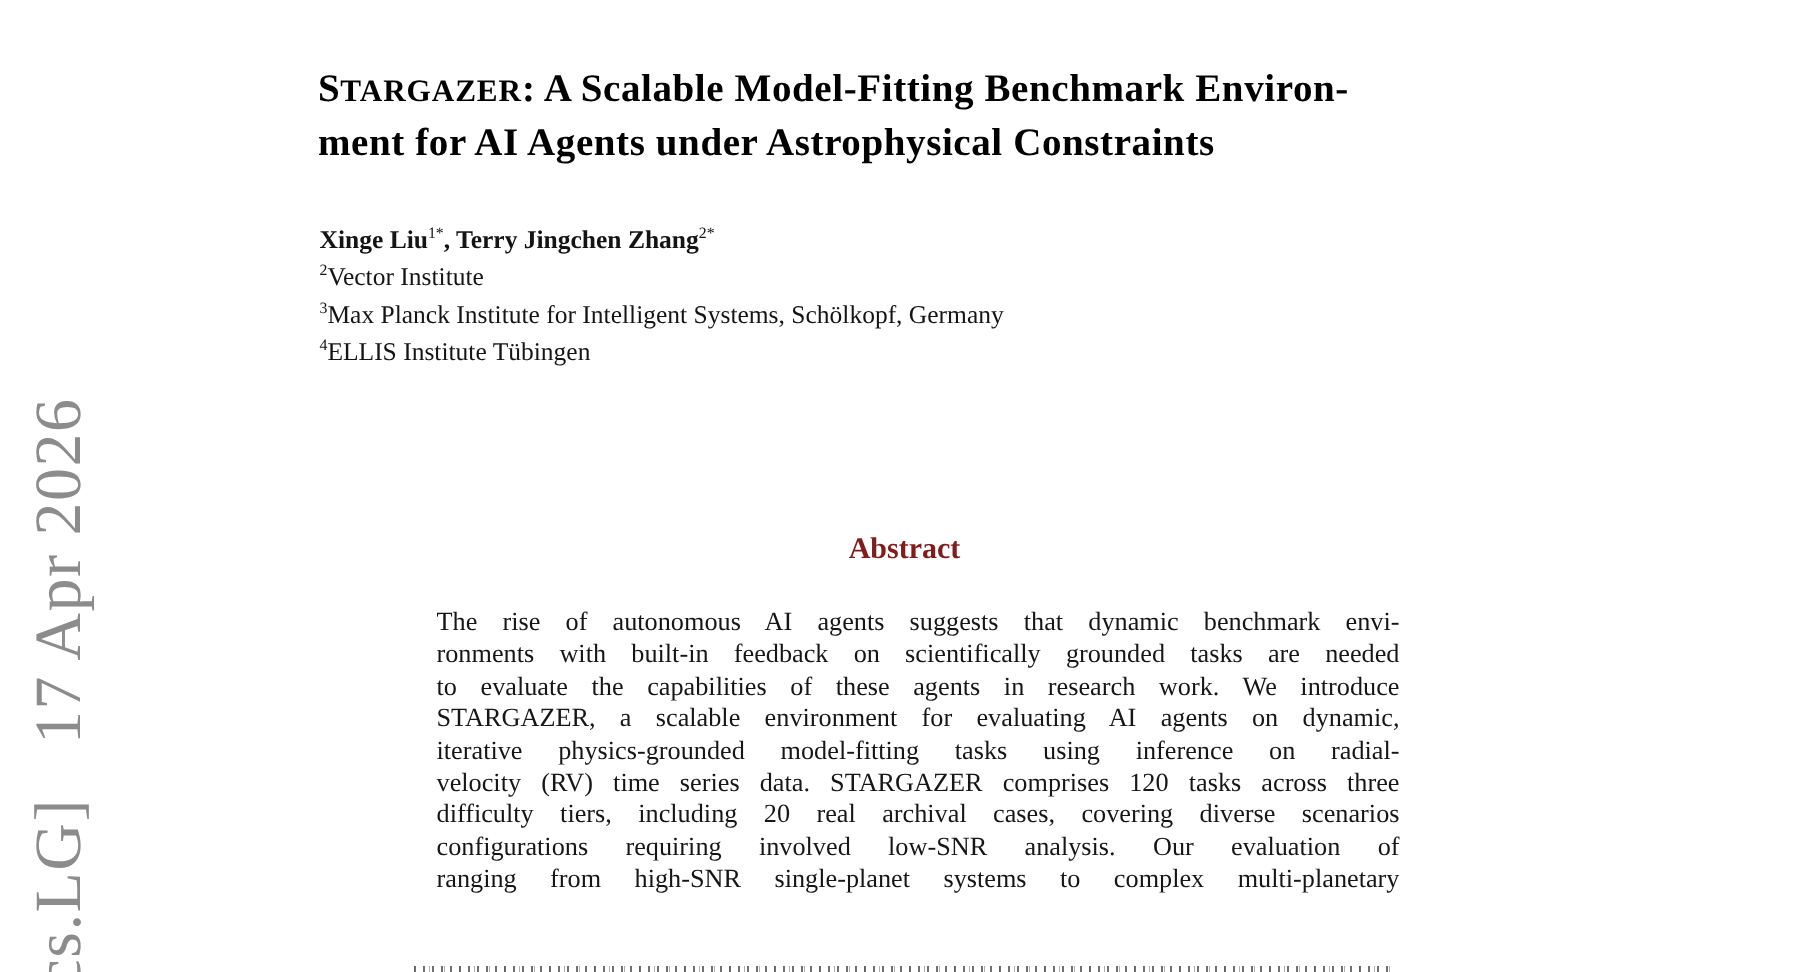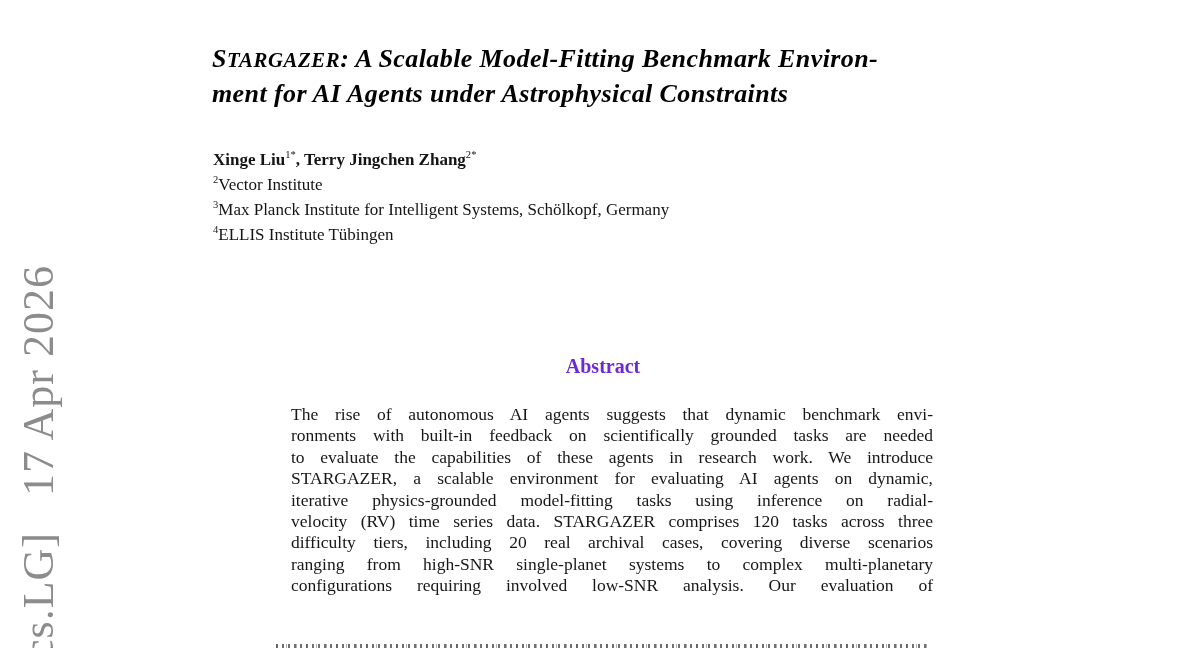--- a/index.html
+++ b/index.html
@@ -34,21 +34,21 @@
   .title {
     position: absolute;
     left: 212px; top: 42px;
     width: 820px;
     font-size: 26px;
     line-height: 34px;
     font-weight: 700;
     color: #000000;
     letter-spacing: 0.4px;
   }
-  .title-line { white-space: nowrap; font-style: italic; }
+  .title-line { white-space: nowrap; }
   .sc { font-size: 0.8em; letter-spacing: 0.6px; }
 
   
   .authors {
     position: absolute;
     left: 213px; top: 147px;
     width: 740px;
     font-size: 17px;
     line-height: 25px;
   }
@@ -63,21 +63,21 @@
   .author-line sup { font-weight: 500; }
 
   
   .abstract-heading {
     position: absolute;
     left: 273px; top: 355px;
     width: 660px;
     text-align: center;
     font-size: 20px;
     font-weight: 700;
-    color: #6d28d9;
+    color: #7f1d1d;
   }
   .abstract-body {
     position: absolute;
     left: 273px; top: 404px;
     width: 660px;
     font-size: 17.5px;
     line-height: 21.4px;
     color: #161616;
   }
   .abstract-body > div {
@@ -120,19 +120,19 @@
   <div class="abstract-heading">Abstract</div>
 
   <div class="abstract-body">
       <div>The rise of autonomous AI agents suggests that dynamic benchmark envi-</div>
       <div>ronments with built-in feedback on scientifically grounded tasks are needed</div>
       <div>to evaluate the capabilities of these agents in research work. We introduce</div>
       <div>STARGAZER, a scalable environment for evaluating AI agents on dynamic,</div>
       <div>iterative physics-grounded model-fitting tasks using inference on radial-</div>
       <div>velocity (RV) time series data. STARGAZER comprises 120 tasks across three</div>
       <div>difficulty tiers, including 20 real archival cases, covering diverse scenarios</div>
+      <div>configurations requiring involved low-SNR analysis. Our evaluation of</div>
       <div>ranging from high-SNR single-planet systems to complex multi-planetary</div>
-      <div>configurations requiring involved low-SNR analysis. Our evaluation of</div>
     </div>
 
   <div class="clipped-line"></div>
 
 </div>
 
 </body></html>

